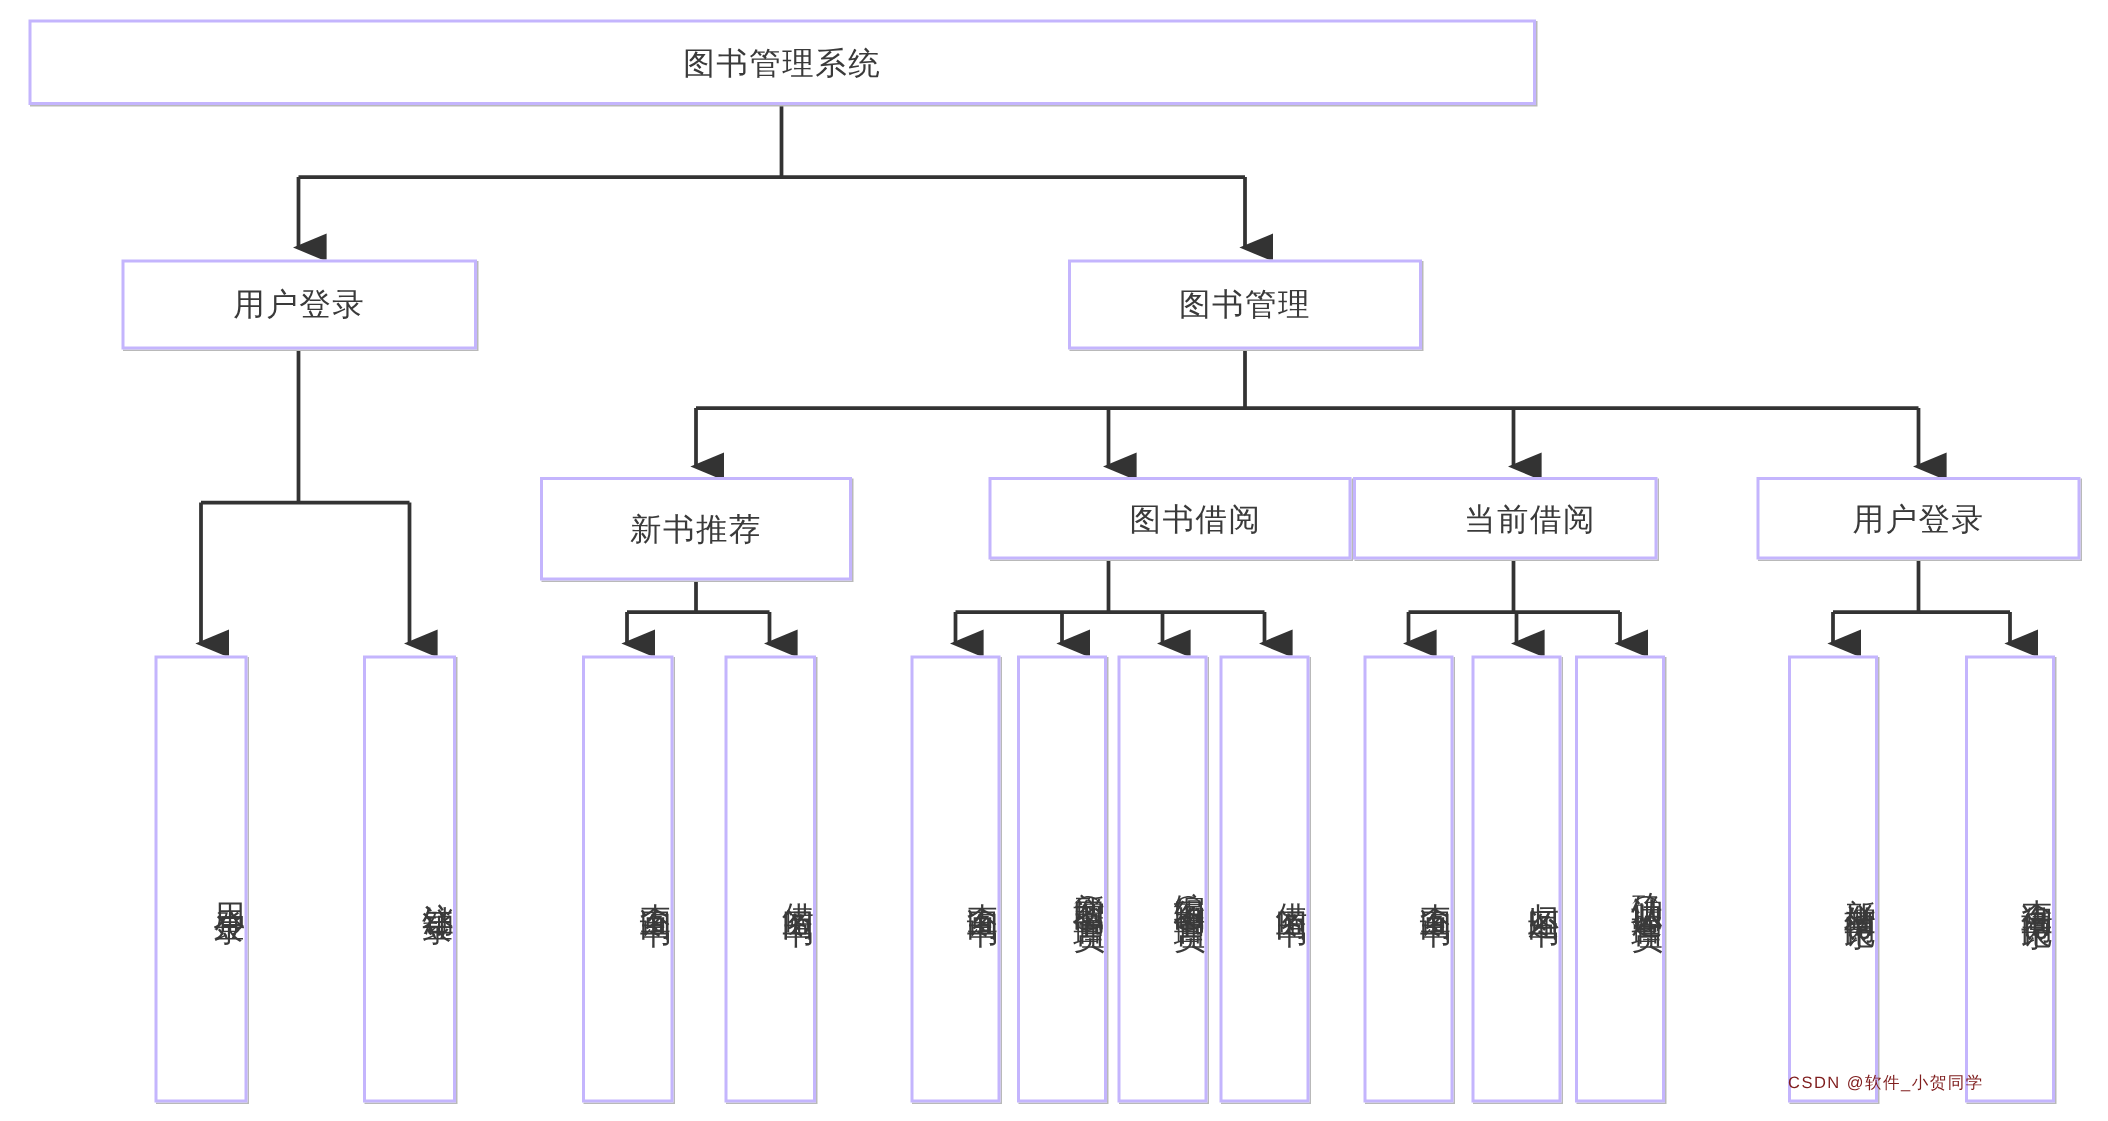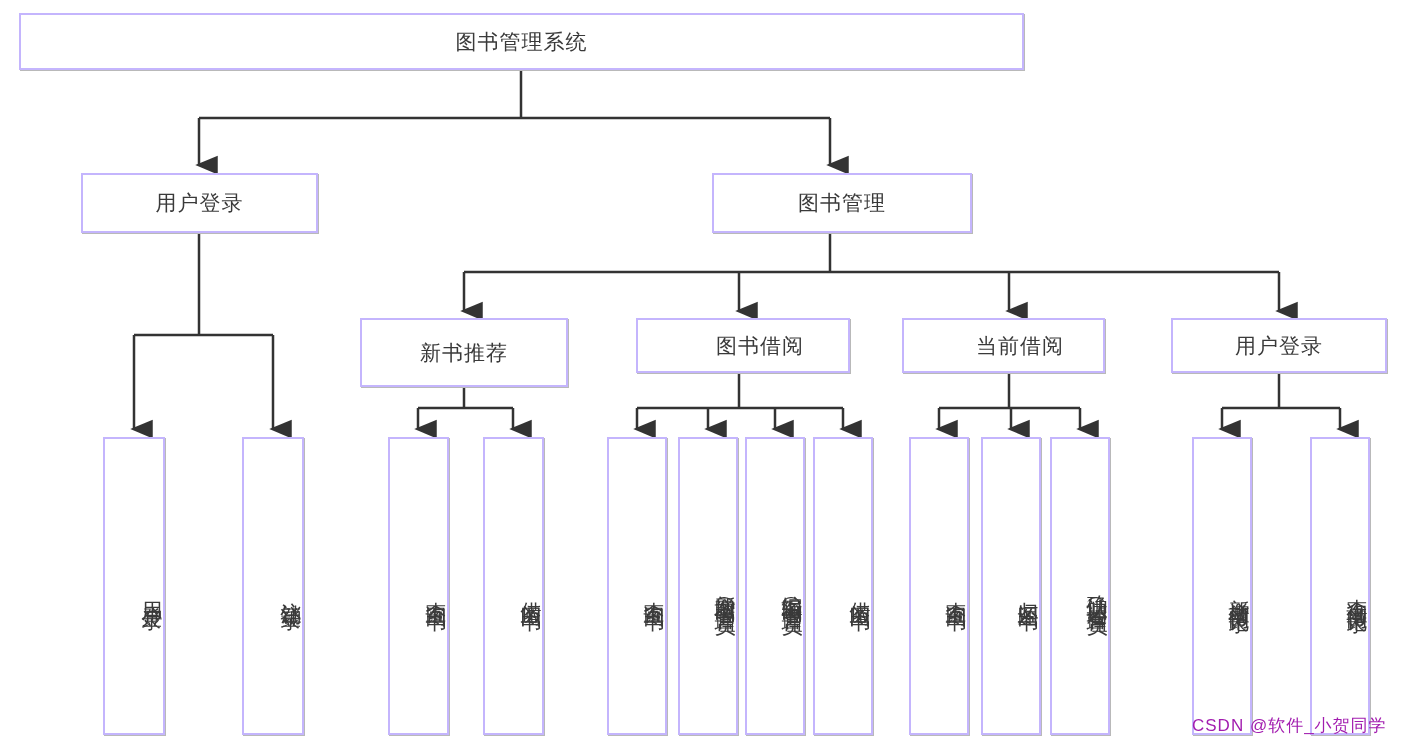--- a/index.html
+++ b/index.html
@@ -50,22 +50,22 @@
     justify-content: center;
     line-height: 1.05;
   }
   .node.v .vlabel {
     writing-mode: vertical-rl;
     text-orientation: upright;
     display: block;
   }
   .watermark {
     position: absolute;
-    color: #a21caf;
-    font-size: 17px;
+    color: #7f1d1d;
+    font-size: 11px;
     letter-spacing: 1px;
     white-space: nowrap;
     user-select: none;
   }
 </style>
 </head>
 <body>
 
 <div id="canvas">
 
@@ -119,28 +119,28 @@
     </g>
   </svg>
 
   <div class="node h" style="left:19px; top:13px; width:1005px; height:57px;">
     <span>图书管理系统</span>
   </div>
 
   <div class="node h" style="left:81px; top:173px; width:237px; height:60px;">
     <span>用户登录</span>
   </div>
-  <div class="node h" style="left:712px; top:173px; width:260px; height:60px;">
+  <div class="node h" style="left:712px; top:173px; width:236px; height:60px;">
     <span>图书管理</span>
   </div>
 
   <div class="node h" style="left:360px; top:318px; width:208px; height:69px;">
     <span>新书推荐</span>
   </div>
-  <div class="node h" style="left:636px; top:318px; width:214px; height:55px;padding-left:34px;">
+  <div class="node h" style="left:659px; top:318px; width:242px; height:55px;padding-left:34px;">
     <span>图书借阅</span>
   </div>
   <div class="node h" style="left:902px; top:318px; width:203px; height:55px;padding-left:33px;">
     <span>当前借阅</span>
   </div>
   <div class="node h" style="left:1171px; top:318px; width:216px; height:55px;">
     <span>用户登录</span>
   </div>
 
   <div class="node v" style="left:103px; top:437px; width:62px; height:298px;">

